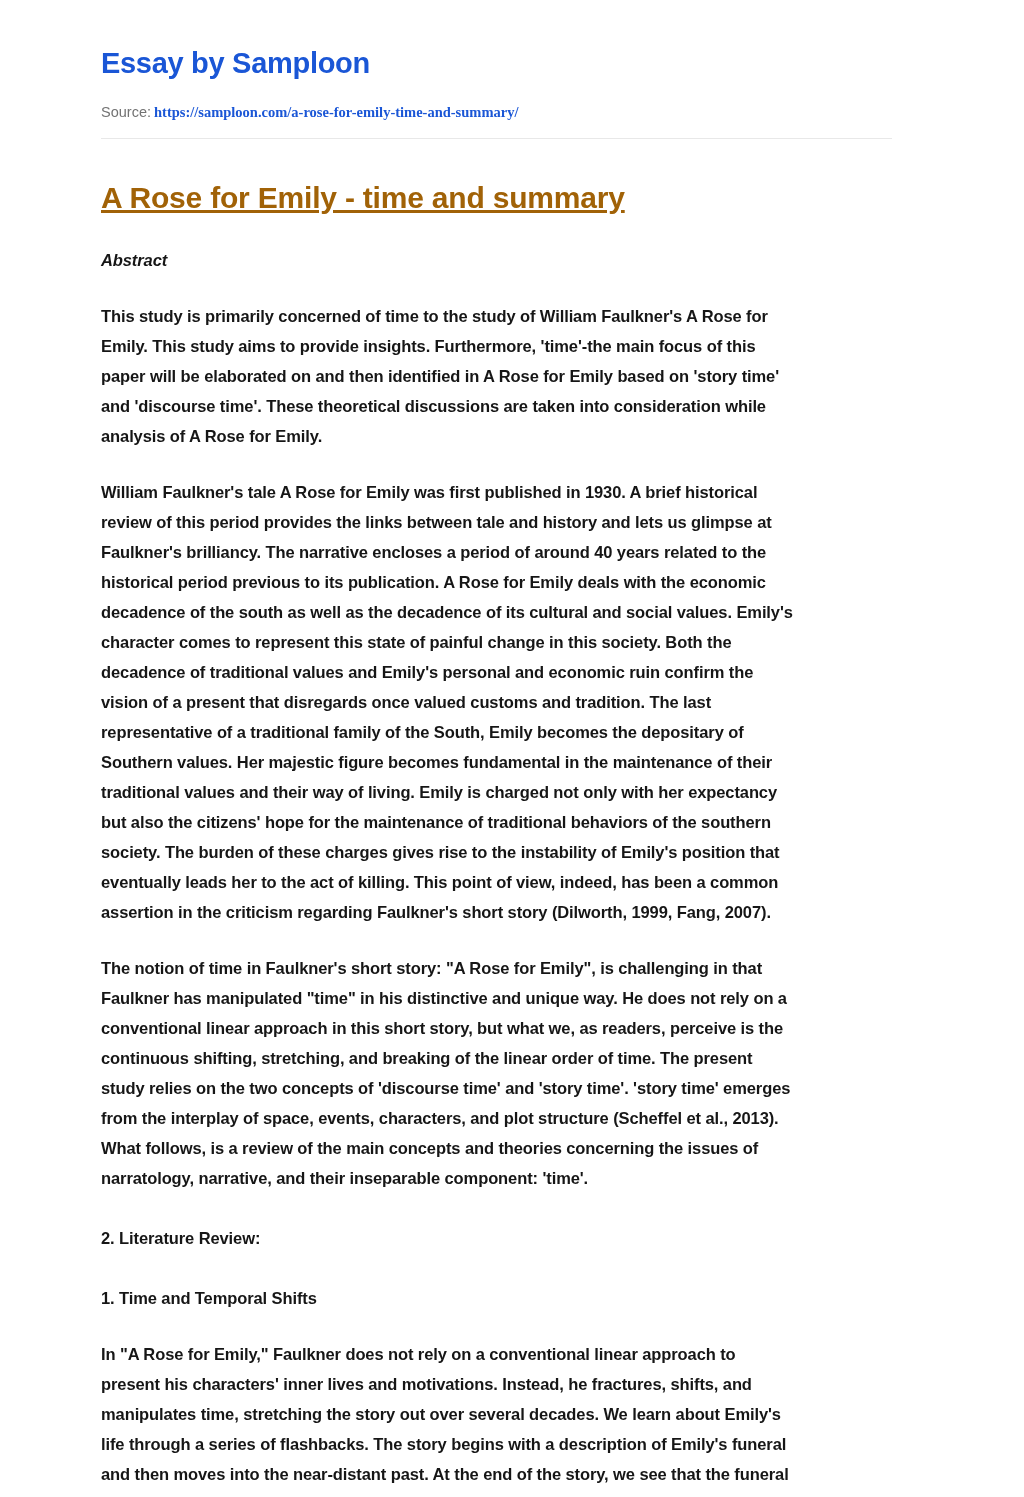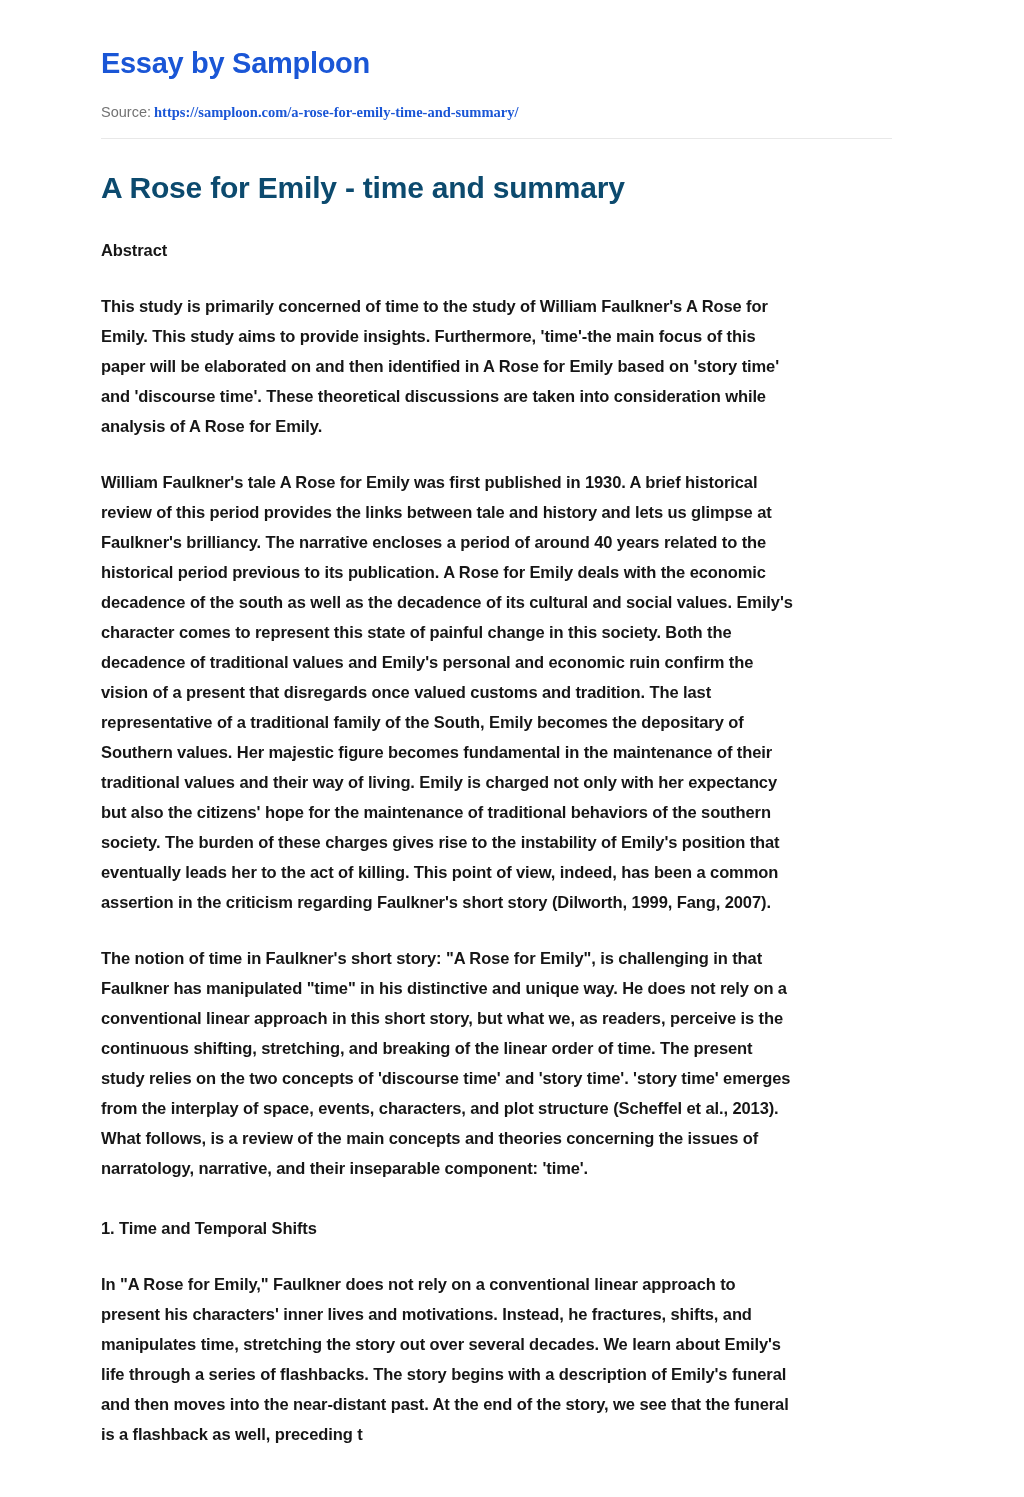--- a/index.html
+++ b/index.html
@@ -69,43 +69,45 @@
   }
 
   
   .article {
     padding: 0 86px 0 89px;
   }
 
   .doc-title {
     font-size: 30px;
     font-weight: bold;
-    color: #0c4a6e;
+    color: #a16207;
     letter-spacing: -0.2px;
-    margin: 30px 0 0 0;
+    margin: 40px 0 0 0;
     line-height: 1.25;
+    text-decoration: underline;
   }
 
   .block {
     font-size: 16.5px;
     font-weight: 600;
     line-height: 30px;
     color: #161616;
     margin: 0;
     padding-top: 26px;
     text-align: left;
     letter-spacing: -0.1px;
   }
 
   .block.heading {
     padding-top: 30px;
   }
 
   .block.first {
     padding-top: 28px;
+    font-style: italic;
   }
 </style>
 </head>
 <body>
 
 <div class="page">
 
   <div class="header">
     <div class="brand">Essay by Samploon</div>
 
@@ -117,18 +119,19 @@
   </div>
 
   <div class="article">
     <h1 class="doc-title">A Rose for Emily - time and summary</h1>
 
     <div id="blocks-container">
         <p class="block heading first">Abstract</p>
         <p class="block">This study is primarily concerned of time to the study of William Faulkner's A Rose for Emily. This study aims to provide insights. Furthermore, 'time'-the main focus of this paper will be elaborated on and then identified in A Rose for Emily based on 'story time' and 'discourse time'. These theoretical discussions are taken into consideration while analysis of A Rose for Emily.</p>
         <p class="block">William Faulkner's tale A Rose for Emily was first published in 1930. A brief historical review of this period provides the links between tale and history and lets us glimpse at Faulkner's brilliancy. The narrative encloses a period of around 40 years related to the historical period previous to its publication. A Rose for Emily deals with the economic decadence of the south as well as the decadence of its cultural and social values. Emily's character comes to represent this state of painful change in this society. Both the decadence of traditional values and Emily's personal and economic ruin confirm the vision of a present that disregards once valued customs and tradition. The last representative of a traditional family of the South, Emily becomes the depositary of Southern values. Her majestic figure becomes fundamental in the maintenance of their traditional values and their way of living. Emily is charged not only with her expectancy but also the citizens' hope for the maintenance of traditional behaviors of the southern society. The burden of these charges gives rise to the instability of Emily's position that eventually leads her to the act of killing. This point of view, indeed, has been a common assertion in the criticism regarding Faulkner's short story (Dilworth, 1999, Fang, 2007).</p>
         <p class="block">The notion of time in Faulkner's short story: "A Rose for Emily", is challenging in that Faulkner has manipulated "time" in his distinctive and unique way. He does not rely on a conventional linear approach in this short story, but what we, as readers, perceive is the continuous shifting, stretching, and breaking of the linear order of time. The present study relies on the two concepts of 'discourse time' and 'story time'. 'story time' emerges from the interplay of space, events, characters, and plot structure (Scheffel et al., 2013). What follows, is a review of the main concepts and theories concerning the issues of narratology, narrative, and their inseparable component: 'time'.</p>
+        <p class="block heading">2. Literature Review:</p>
         <p class="block heading">1. Time and Temporal Shifts</p>
         <p class="block">In "A Rose for Emily," Faulkner does not rely on a conventional linear approach to present his characters' inner lives and motivations. Instead, he fractures, shifts, and manipulates time, stretching the story out over several decades. We learn about Emily's life through a series of flashbacks. The story begins with a description of Emily's funeral and then moves into the near-distant past. At the end of the story, we see that the funeral is a flashback as well, preceding t</p>
       </div>
   </div>
 
 </div>
 
 </body></html>

